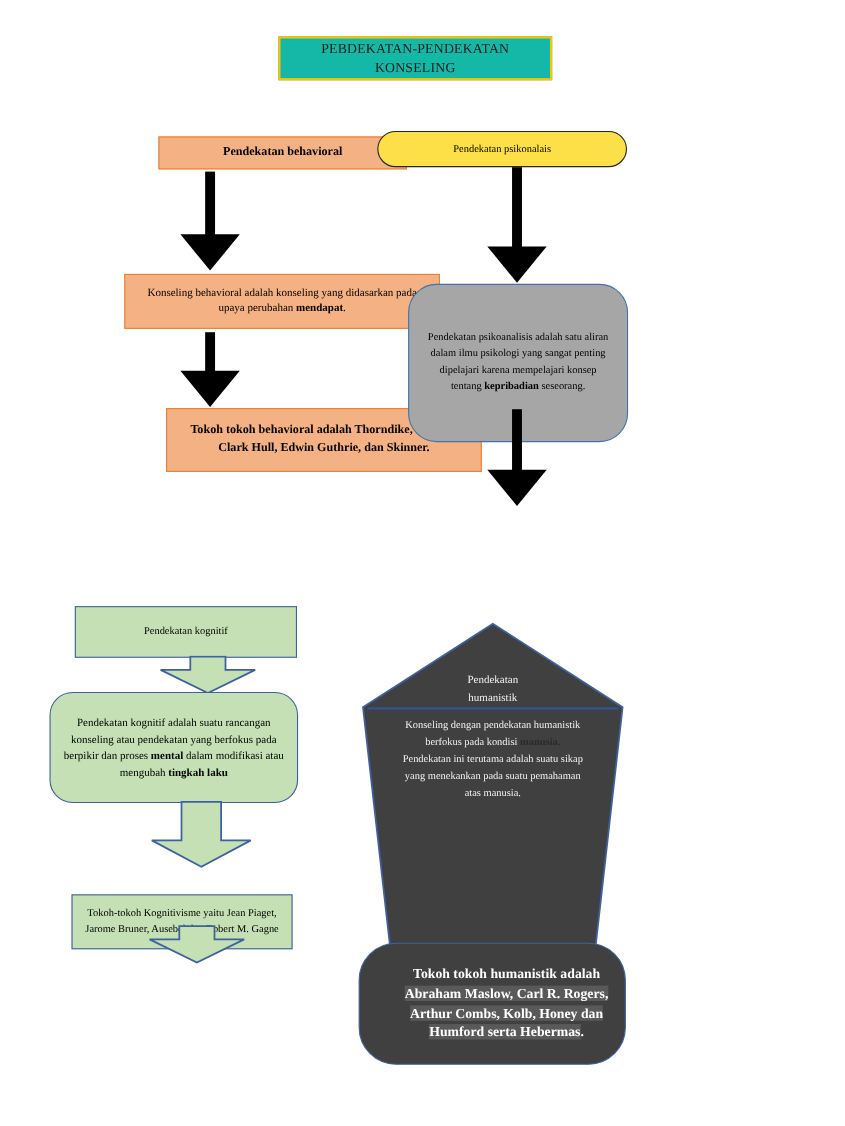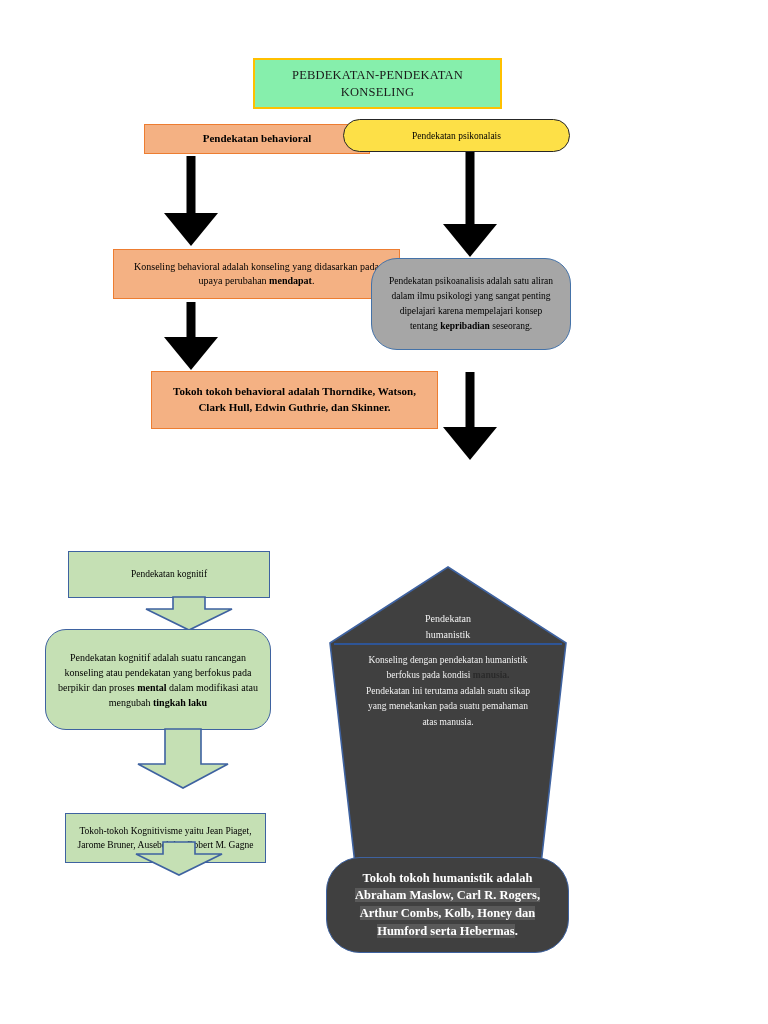--- a/index.html
+++ b/index.html
@@ -20,30 +20,29 @@
     width: 768px;
     height: 1024px;
   }
 
   
   .abs { position: absolute; box-sizing: border-box; }
 
   
   .title-box {
     left: 253px; top: 33px;
-    width: 249px; height: 51px;
+    width: 249px; height: 40px;
     border: 2px solid #FFC000;
-    background: #86efac;
+    background: #14b8a6;
     display: flex; align-items: center; justify-content: center;
     text-align: center;
     font-size: 12.5px;
     letter-spacing: .2px;
     line-height: 1.35;
     color: #1a1a1a;
-    margin-top: 25px;
   }
 
   
   .salmon {
     background: #F4B183;
     border: 1.5px solid #ED7D31;
     display: flex; align-items: center; justify-content: center;
     text-align: center;
     color: #000;
     line-height: 1.45;
@@ -66,21 +65,21 @@
   .gray-round {
     background: #A6A6A6;
     border: 1.4px solid #4472A8;
     border-radius: 26px;
     display: flex; align-items: center; justify-content: center;
     text-align: center;
     font-size: 9.5px; color: #000;
     line-height: 1.6;
     padding: 6px 16px;
   }
-  .psi2 { left: 371px; top: 258px; width: 200px; height: 92px; }
+  .psi2 { left: 371px; top: 258px; width: 200px; height: 144px; }
   .psi3 { left: 318px; top: 461px; width: 280px; height: 83px; border-radius: 42px; }
 
   
   .green {
     background: #C5E0B4;
     border: 1.6px solid #3E62A0;
     display: flex; align-items: center; justify-content: center;
     text-align: center;
     color: #000;
     line-height: 1.5;
@@ -126,25 +125,25 @@
     background: #2E5597;
   }
   .hum-text-body {
     position: absolute; left: 36px; top: 88px; width: 168px;
     text-align: center; font-size: 9.5px; color: #f2f2f2;
     line-height: 1.62; pointer-events: none;
   }
   .hum-text-body b { color: #2a2a2a; font-weight: bold; }
 
   .hum-bottom {
-    left: 326px; top: 857px; width: 243px; height: 96px;
+    left: 326px; top: 857px; width: 243px; height: 111px;
     background: #404040;
     border: 1.6px solid #3E62A0;
     border-radius: 34px;
-    display: flex; align-items: center; justify-content: center;
+    display: flex; align-items: center; justify-content: flex-end;
   }
   .hum-bottom-text {
     width: 215px; text-align: center;
     font-size: 12.5px; font-weight: bold; color: #ffffff;
     line-height: 1.42;
   }
   .hum-bottom-text .hl { background: #595959; }
 
   b.strong { font-weight: bold; }
 </style>

